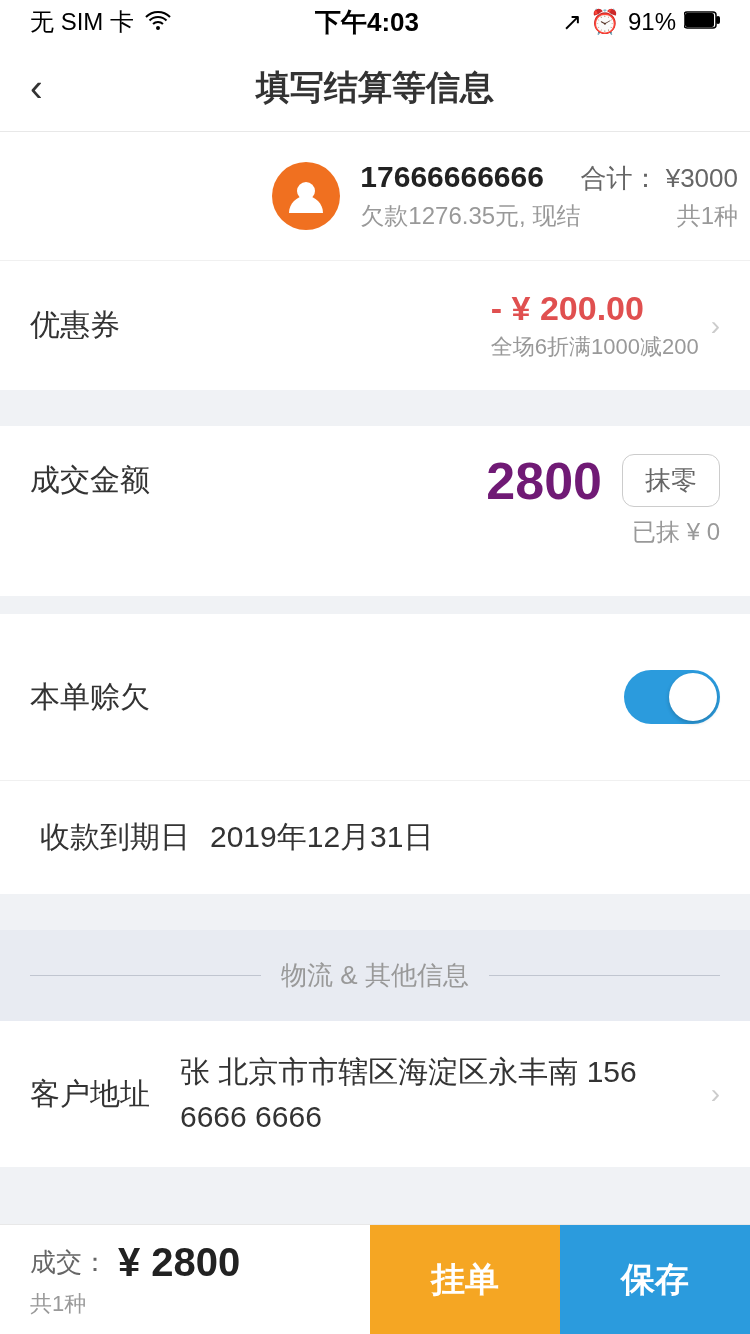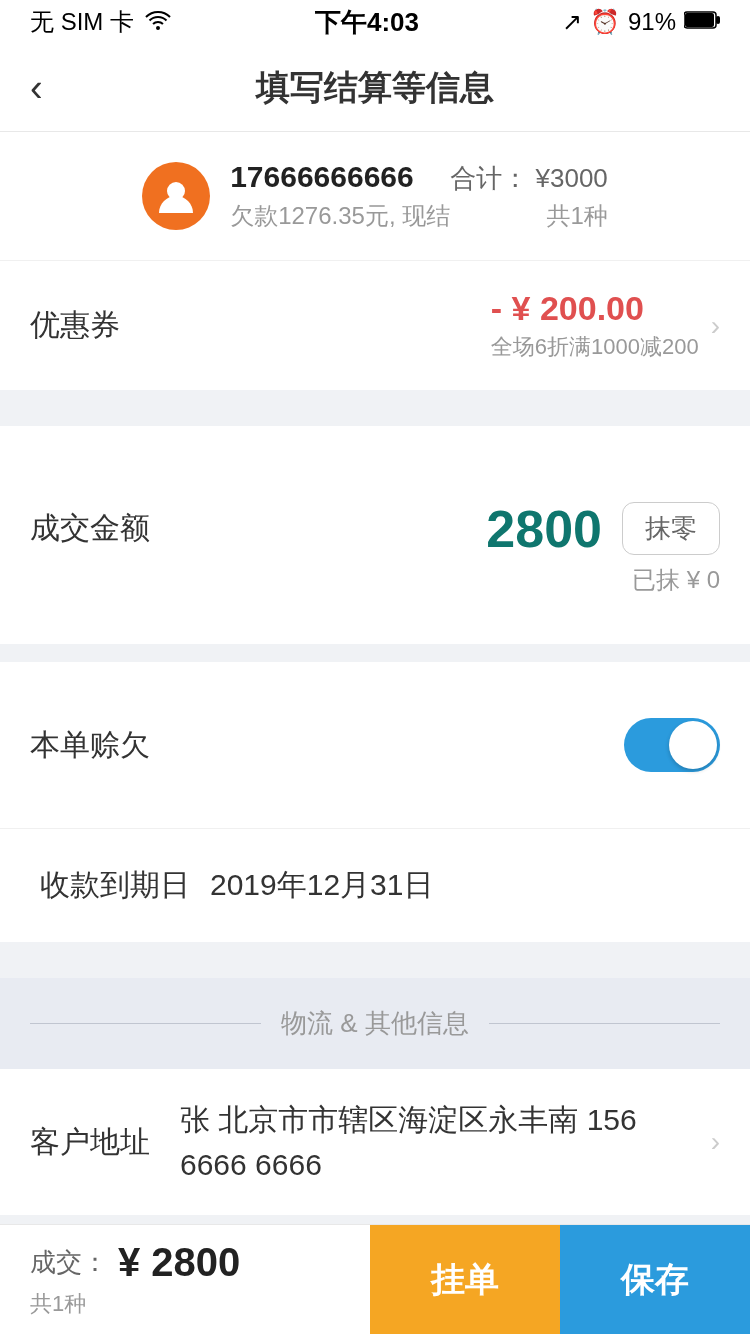--- a/index.html
+++ b/index.html
@@ -60,22 +60,22 @@
     
     .card {
       background: #fff;
       margin-bottom: 18px;
     }
 
     
     .customer-row {
       display: flex;
       align-items: center;
-      justify-content: center;
-      padding: 28px 34px;
+      justify-content: flex-end;
+      padding: 28px 12px;
       background: #fff;
       border-bottom: 1px solid #f0f0f0;
     }
     .customer-left { display: flex; align-items: center; gap: 20px; }
     .avatar {
       width: 68px; height: 68px;
       background: #f07020;
       border-radius: 50%;
       display: flex; align-items: center; justify-content: center;
       color: #fff;
@@ -111,25 +111,24 @@
     .amount-section {
       background: #fff;
       padding: 28px 30px;
       margin-bottom: 0;
     }
     .amount-row {
       display: flex;
       align-items: center;
       justify-content: space-between;
       margin-bottom: 8px;
-      margin-top: 48px;
     }
     .amount-label { font-size: 30px; color: #333; }
     .amount-right { display: flex; align-items: center; gap: 20px; }
-    .amount-value { font-size: 52px; font-weight: 700; color: #0f766e; line-height: 1; }
+    .amount-value { font-size: 52px; font-weight: 700; color: #701a75; line-height: 1; }
     .round-btn {
       border: 1px solid #ccc;
       border-radius: 12px;
       padding: 8px 22px;
       font-size: 26px;
       color: #666;
       background: #fff;
       cursor: pointer;
       font-family: Liberation Serif, serif;
     }

